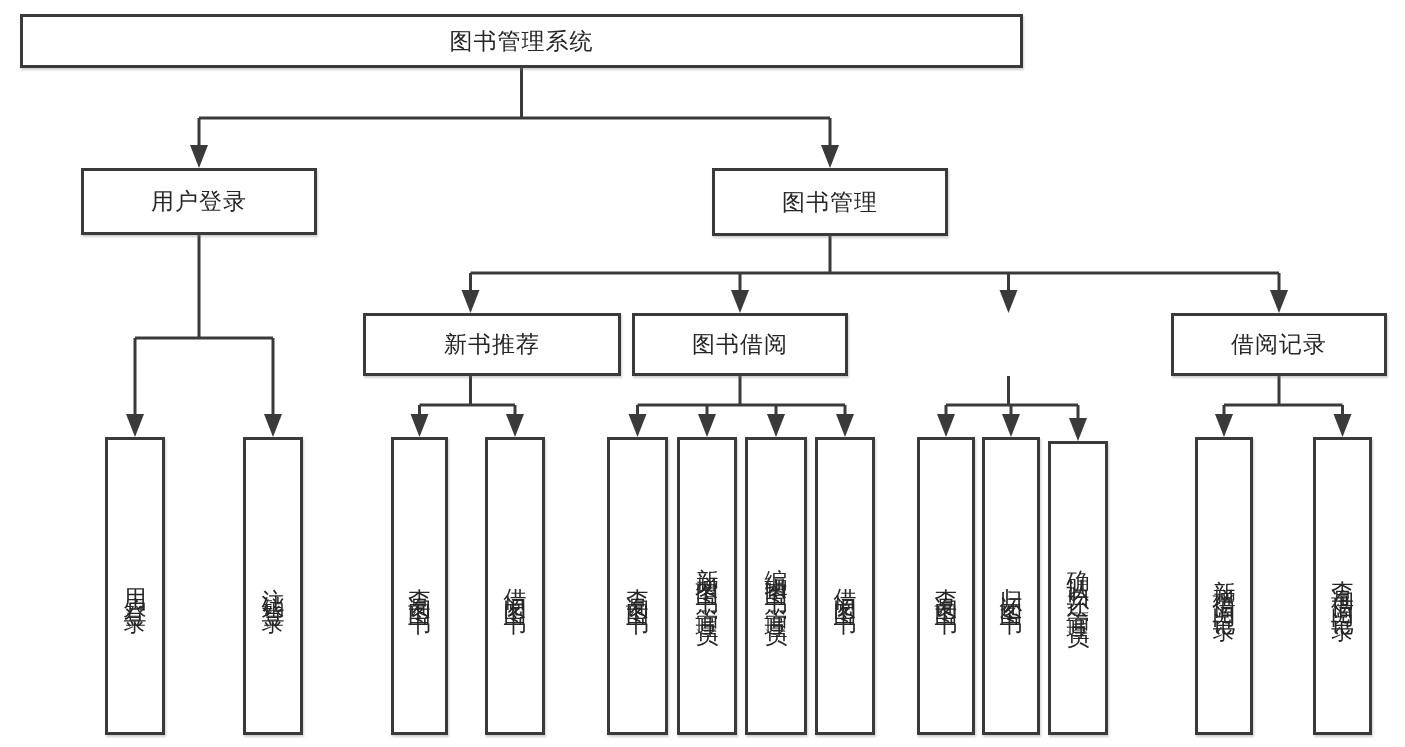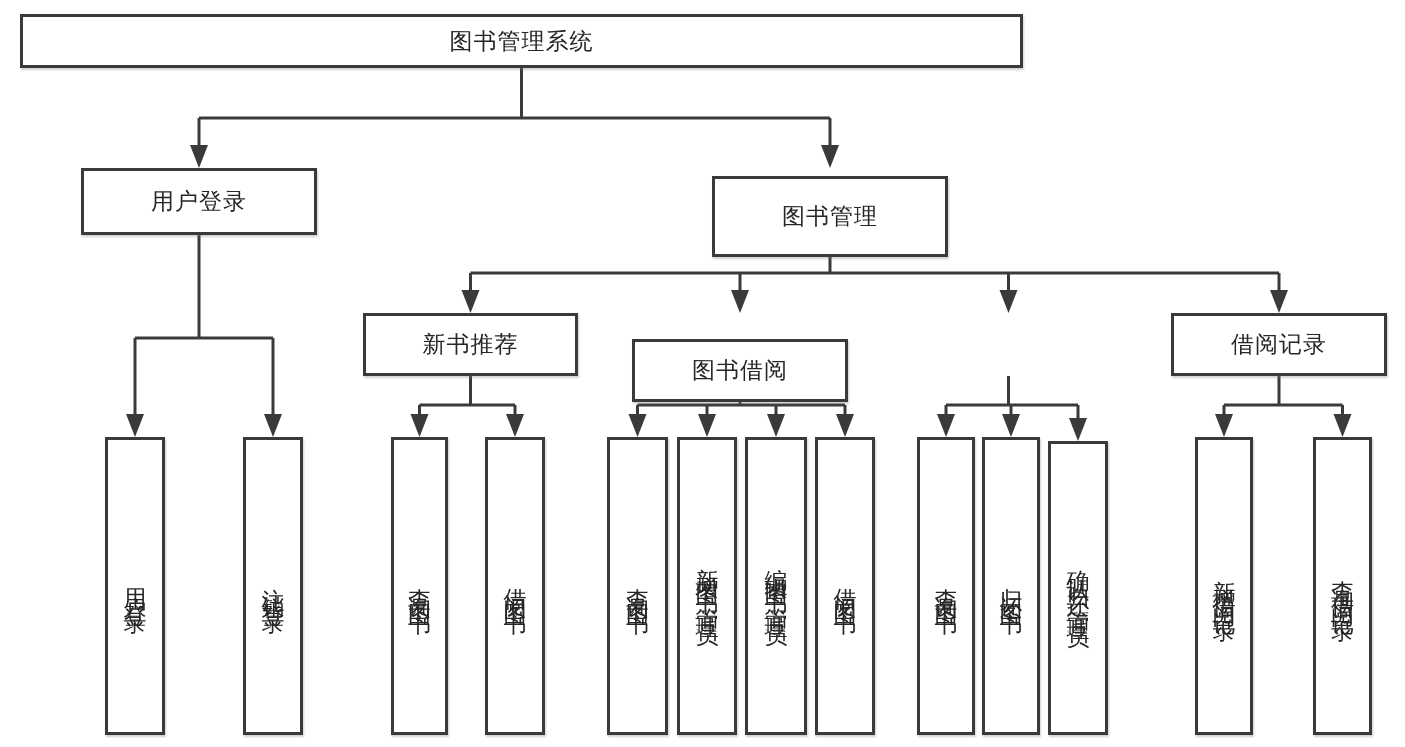--- a/index.html
+++ b/index.html
@@ -112,28 +112,28 @@
     <polygon fill="#3a3a3a" points="1333.5,414 1351.5,414 1342.5,437"></polygon>
   </svg>
 
   <div class="node" style="left:20px; top:14px; width:1003px; height:54px;">
     <span class="hlabel">图书管理系统</span>
   </div>
 
   <div class="node" style="left:81px; top:168px; width:236px; height:67px;">
     <span class="hlabel">用户登录</span>
   </div>
-  <div class="node" style="left:712px; top:176px; width:236px; height:81px;">
+  <div class="node" style="left:712px; top:168px; width:236px; height:68px;">
     <span class="hlabel">图书管理</span>
   </div>
 
-  <div class="node" style="left:363px; top:313px; width:215px; height:63px;">
+  <div class="node" style="left:363px; top:313px; width:258px; height:63px;">
     <span class="hlabel">新书推荐</span>
   </div>
-  <div class="node" style="left:632px; top:313px; width:216px; height:63px;margin-top:26px;">
+  <div class="node" style="left:632px; top:313px; width:216px; height:63px;">
     <span class="hlabel">图书借阅</span>
   </div>
   <div class="node" style="left:1171px; top:313px; width:216px; height:63px;">
     <span class="hlabel">借阅记录</span>
   </div>
 
   <div class="node leaf" style="left:105px; top:437px; width:60px; height:298px;">
     <span class="vlabel">用户登录</span>
   </div>
   <div class="node leaf" style="left:243px; top:437px; width:60px; height:298px;">

